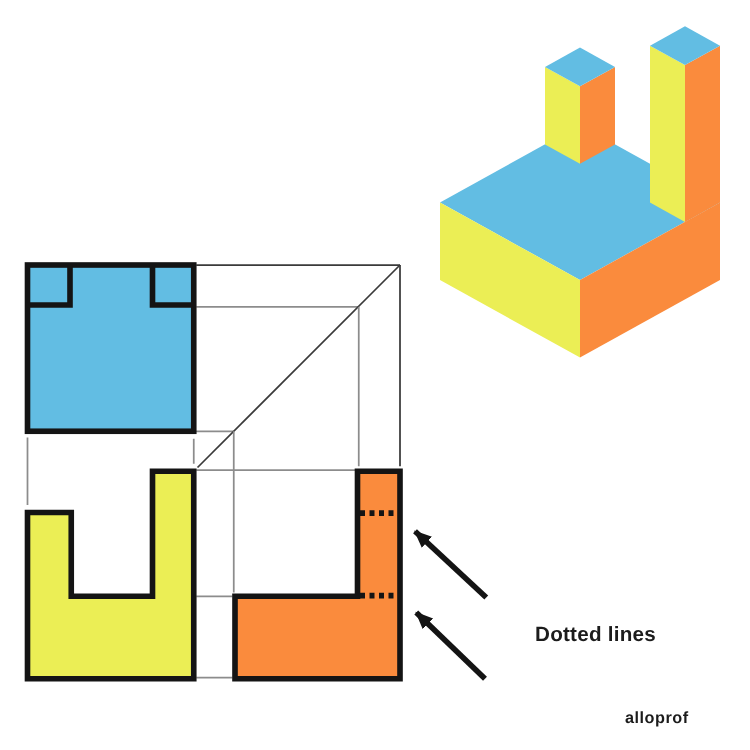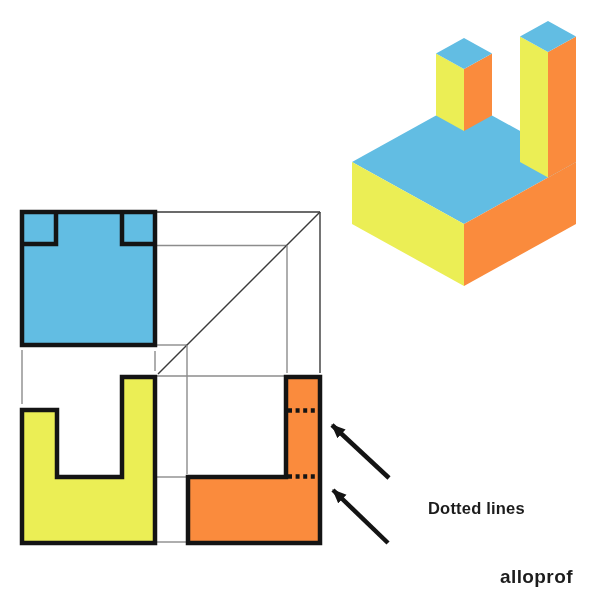--- a/index.html
+++ b/index.html
@@ -28,21 +28,21 @@
   .arrow-head{fill:var(--ink);}
   
   .label-dotted{
     position:absolute;left:400px;top:499px;
     font-size:16.5px;font-weight:bold;letter-spacing:.2px;color:var(--text);
     white-space:nowrap;
     margin-left:28px;
   }
   .logo{
     position:absolute;left:500px;top:566px;
-    font-size:19px;font-weight:600;letter-spacing:.4px;color:var(--text);
+    font-size:13px;font-weight:600;letter-spacing:.4px;color:var(--text);
     white-space:nowrap;
   }
 </style>
 </head>
 <body>
 
 <div class="stage">
 
   <svg width="600" height="600" viewBox="0 0 600 600">
 

